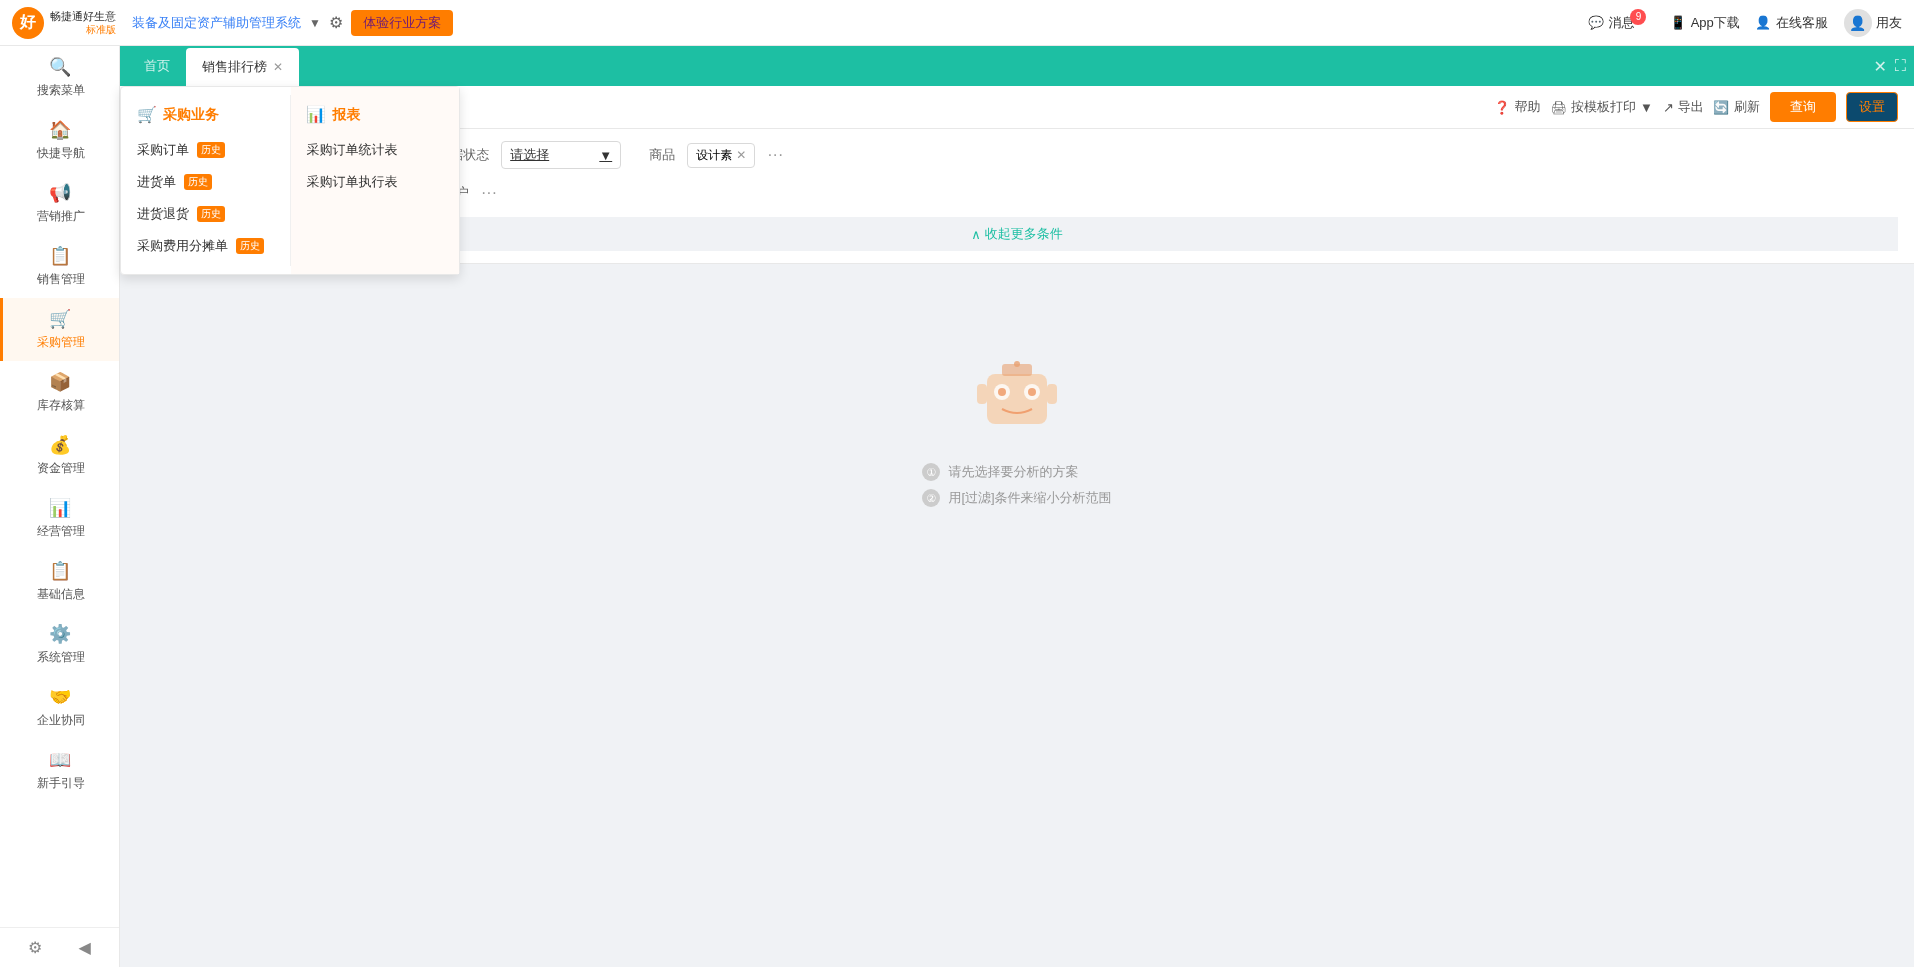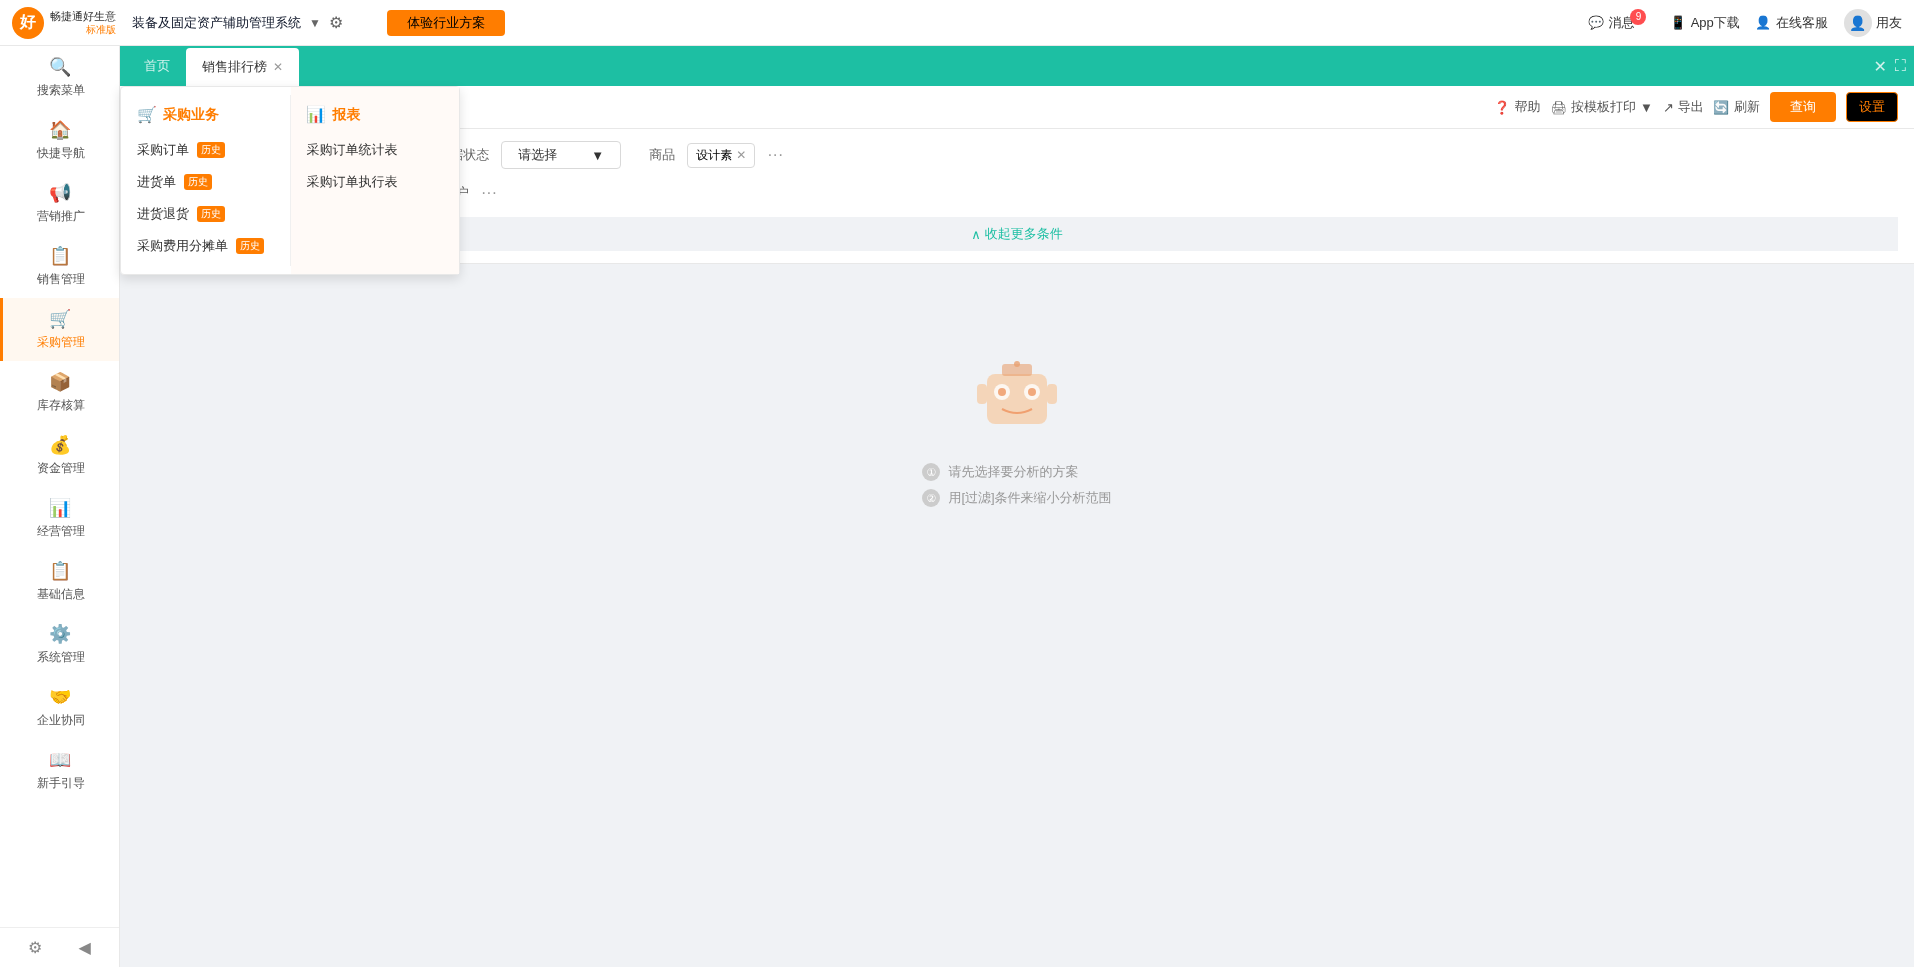--- a/index.html
+++ b/index.html
@@ -34,39 +34,38 @@
       font-size: 11px; color: #333; line-height: 1.3;
     }
     .logo-sub { color: #ff7d00; font-size: 10px; text-align: right; }
     .header-middle {
       flex: 1;
       display: flex;
       align-items: center;
       gap: 8px;
     }
     .system-title {
-      font-size: 13px; color: #0f172a;
+      font-size: 13px; color: #3b82f6;
     }
     .dropdown-btn {
       background: none; border: none; cursor: pointer; color: #666;
       font-size: 12px;
     }
     .settings-btn {
       background: none; border: none; cursor: pointer; color: #666;
       font-size: 16px;
     }
     .industry-btn {
       background: #ff7d00;
-      color: #000000;
+      color: #701a75;
       border: none;
       border-radius: 4px;
-      padding: 4px 20px;
+      padding: 4px 12px;
       cursor: pointer;
       font-size: 13px;
-      margin-left: 36px;
     }
     .header-right {
       display: flex;
       align-items: center;
       gap: 16px;
     }
     .header-action {
       display: flex; align-items: center; gap: 4px;
       cursor: pointer; color: #333; font-size: 13px;
     }
@@ -197,26 +196,27 @@
       display: flex;
       align-items: center;
       gap: 12px;
       margin-bottom: 10px;
     }
     .filter-row:last-child { margin-bottom: 0; }
     .filter-label { color: #666; font-size: 13px; white-space: nowrap; }
     .filter-select {
       border: 1px solid #d9d9d9;
       border-radius: 4px;
-      padding: 4px 16px;
+      padding: 4px 8px;
       font-size: 13px;
       color: #333;
       min-width: 120px;
       display: flex; align-items: center; gap: 4px;
       cursor: pointer;
+      text-decoration: underline;
     }
     .date-range {
       display: flex; align-items: center; gap: 6px;
     }
     .date-btn {
       border: 1px solid #d9d9d9;
       border-radius: 4px;
       padding: 4px 8px;
       background: #fff;
       cursor: pointer;
@@ -257,21 +257,21 @@
       color: white;
       border: none;
       border-radius: 4px;
       padding: 6px 20px;
       cursor: pointer;
       font-size: 13px;
     }
     .settings-small-btn {
       border: 1px solid #ff7d00;
       color: #ff7d00;
-      background: #000000;
+      background: #0c4a6e;
       border-radius: 4px;
       padding: 5px 12px;
       cursor: pointer;
       font-size: 13px;
     }
 
     .collapse-bar {
       display: flex;
       justify-content: center;
       align-items: center;

